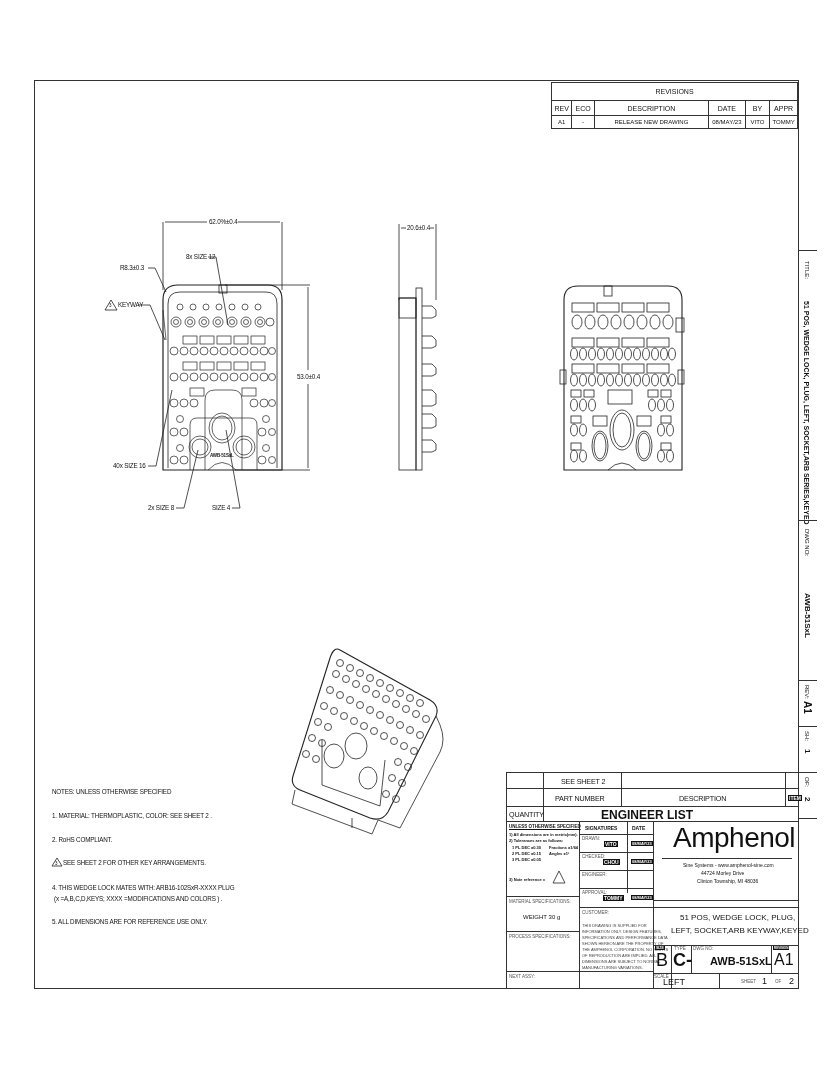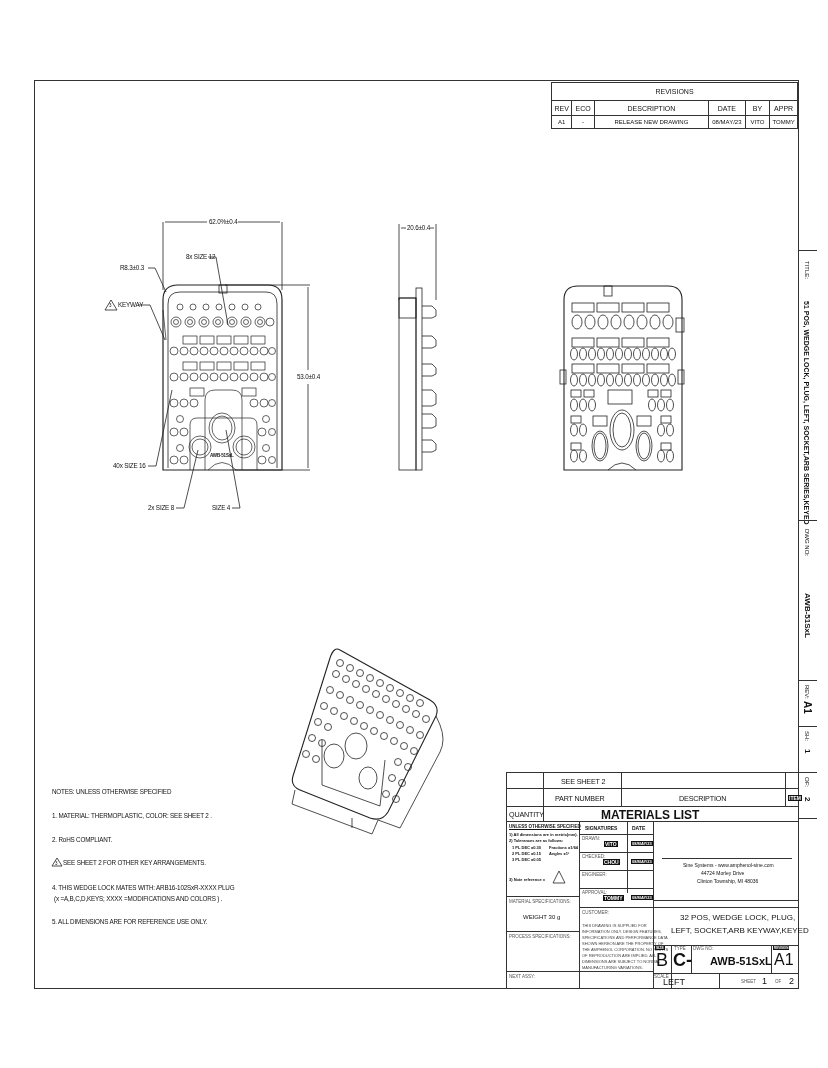--- a/index.html
+++ b/index.html
@@ -417,21 +417,21 @@
   <div class="line" style="left:0;top:33px;width:292px;height:1px"></div>
   <div class="line" style="left:0;top:48px;width:292px;height:1px"></div>
   <div class="line" style="left:36px;top:0;width:1px;height:48px"></div>
   <div class="line" style="left:114px;top:0;width:1px;height:33px"></div>
   <div class="line" style="left:278px;top:0;width:1px;height:33px"></div>
   <span class="t" style="left:54px;top:4px;font-size:8px">SEE SHEET 2</span>
   <span class="t" style="left:48px;top:21px;font-size:8px">PART NUMBER</span>
   <span class="t" style="left:172px;top:21px;font-size:8px">DESCRIPTION</span>
   <span class="blk" style="left:281px;top:22px">ITEM</span>
   <span class="t" style="left:2px;top:37px;font-size:8px">QUANTITY</span>
-  <span class="abs" style="left:94px;top:35px;font-size:12px;font-weight:bold;white-space:nowrap">MATERIALS LIST</span>
+  <span class="abs" style="left:94px;top:35px;font-size:12px;font-weight:bold;white-space:nowrap">ENGINEER LIST</span>
 
   <div class="line" style="left:72px;top:48px;width:1px;height:168px"></div>
   <div class="line" style="left:120px;top:48px;width:1px;height:72px"></div>
   <div class="line" style="left:146px;top:48px;width:1px;height:168px"></div>
   <div class="line" style="left:73px;top:61px;width:73px;height:1px"></div>
   <div class="line" style="left:73px;top:79px;width:73px;height:1px"></div>
   <div class="line" style="left:73px;top:97px;width:73px;height:1px"></div>
   <div class="line" style="left:73px;top:115px;width:73px;height:1px"></div>
   <div class="line" style="left:0;top:123px;width:73px;height:1px"></div>
   <div class="line" style="left:0;top:158px;width:73px;height:1px"></div>
@@ -481,26 +481,27 @@
     <div>THIS DRAWING IS SUPPLIED FOR</div>
       <div>INFORMATION ONLY. DESIGN FEATURES,</div>
       <div>SPECIFICATIONS AND PERFORMANCE DATA</div>
       <div>SHOWN HEREON ARE THE PROPERTY OF</div>
       <div>THE AMPHENOL CORPORATION. NO RIGHTS</div>
       <div>OF REPRODUCTION ARE IMPLIED. ALL</div>
       <div>DIMENSIONS ARE SUBJECT TO NORMAL</div>
       <div>MANUFACTURING VARIATIONS.</div>
   </div>
 
+  <span class="abs" style="left:166px;top:49px;font-size:28px;white-space:nowrap;letter-spacing:-0.5px">Amphenol</span>
   <div class="line" style="left:155px;top:85px;width:130px;height:1px"></div>
   <span class="abs" style="left:176px;top:89px;font-size:5px;white-space:nowrap">Sine Systems - www.amphenol-sine.com</span>
   <span class="abs" style="left:194px;top:97px;font-size:5px;white-space:nowrap">44724 Morley Drive</span>
   <span class="abs" style="left:190px;top:105px;font-size:5px;white-space:nowrap">Clinton Township, MI 48036</span>
 
-  <span class="abs" style="left:173px;top:140px;font-size:8px;white-space:nowrap">32 POS, WEDGE LOCK, PLUG,</span>
+  <span class="abs" style="left:173px;top:140px;font-size:8px;white-space:nowrap">51 POS, WEDGE LOCK, PLUG,</span>
   <span class="abs" style="left:164px;top:153px;font-size:8px;white-space:nowrap">LEFT, SOCKET,ARB KEYWAY,KEYED</span>
 
   <span class="blk" style="left:148px;top:173px;font-size:3.5px">SIZE</span>
   <span class="abs" style="left:149px;top:177px;font-size:18px;white-space:nowrap">B</span>
   <span class="small" style="left:167px;top:173px">TYPE</span>
   <span class="abs" style="left:166px;top:177px;font-size:18px;font-weight:bold;white-space:nowrap">C-</span>
   <span class="small" style="left:186px;top:173px">DWG NO:</span>
   <span class="abs" style="left:203px;top:182px;font-size:11px;font-weight:bold;white-space:nowrap">AWB-51SxL</span>
   <span class="blk" style="left:266px;top:173px;font-size:3px">REVISION</span>
   <span class="abs" style="left:267px;top:178px;font-size:16px;white-space:nowrap">A1</span>

